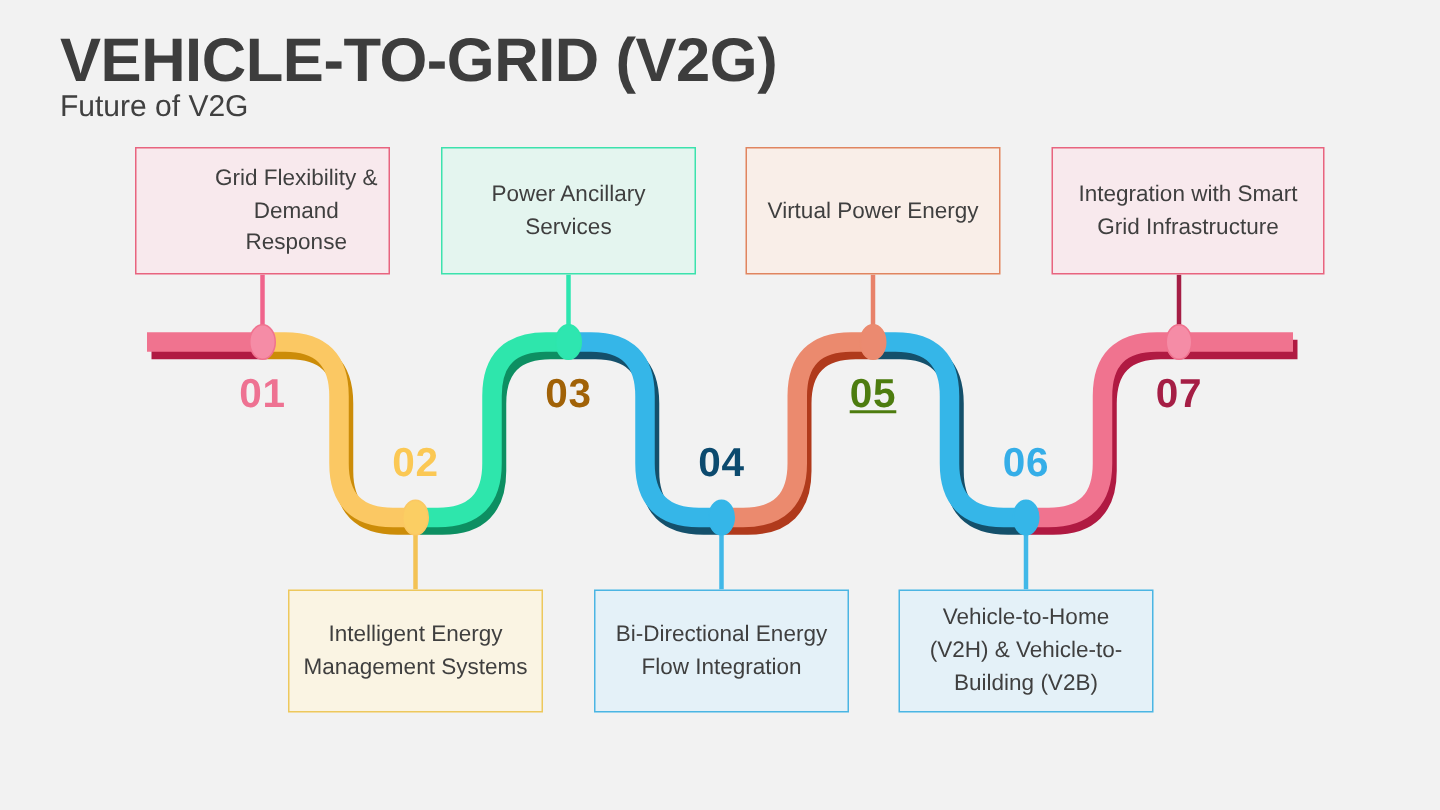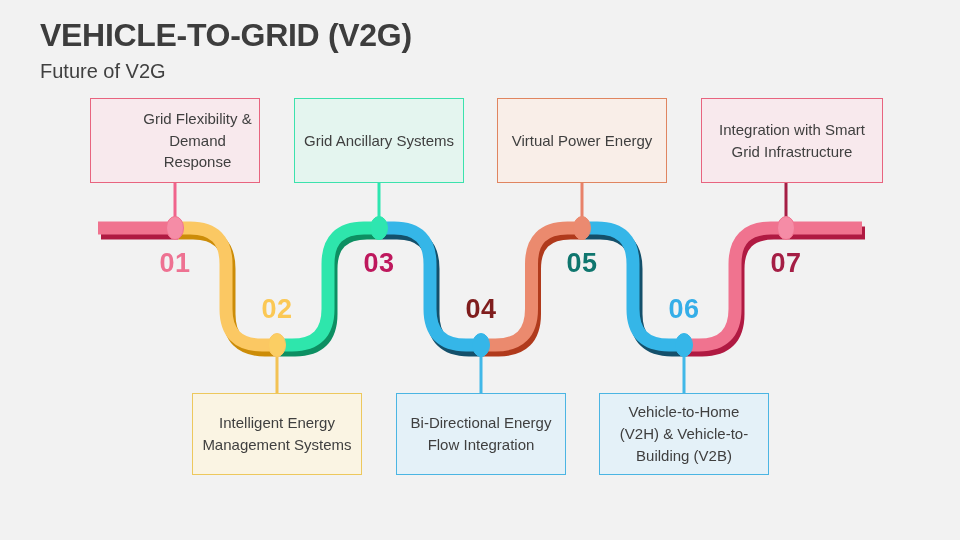--- a/index.html
+++ b/index.html
@@ -17,21 +17,21 @@
   .slide {
     position: absolute;
     inset: 0;
     width: 960px;
     height: 540px;
   }
   .slide-title {
     position: absolute;
     left: 40px;
     top: 17px;
-    font-size: 32px;
+    font-size: 41px;
     font-weight: 700;
     color: #3d3d3d;
     letter-spacing: -0.3px;
     white-space: nowrap;
   }
   .slide-subtitle {
     position: absolute;
     left: 40px;
     top: 60px;
     font-size: 20px;
@@ -116,31 +116,31 @@
   <div id="steps-layer">
       <div class="step-box" style="left: 90px; top: 98px; width: 170px; height: 85px; background: rgb(248, 233, 237); border-color: rgb(232, 100, 127); padding-left: 45px;">
         <div class="box-label">Grid Flexibility &amp; Demand Response</div>
       </div>
       <div class="step-number" style="left: 175px; top: 263px; color: rgb(238, 114, 146);">01</div>
       <div class="step-box" style="left: 192px; top: 393px; width: 170px; height: 82px; background: rgb(250, 244, 227); border-color: rgb(237, 200, 93); text-align: center;">
         <div class="box-label">Intelligent Energy Management Systems</div>
       </div>
       <div class="step-number" style="left: 277px; top: 309px; color: rgb(251, 200, 84);">02</div>
       <div class="step-box" style="left: 294px; top: 98px; width: 170px; height: 85px; background: rgb(228, 245, 239); border-color: rgb(60, 226, 173);">
-        <div class="box-label">Grid Ancillary Systems</div>
+        <div class="box-label">Power Ancillary Services</div>
       </div>
-      <div class="step-number" style="left: 379px; top: 263px; color: #be185d;">03</div>
+      <div class="step-number" style="left: 379px; top: 263px; color: #a16207;">03</div>
       <div class="step-box" style="left: 396px; top: 393px; width: 170px; height: 82px; background: rgb(228, 241, 248); border-color: rgb(75, 181, 227);">
         <div class="box-label">Bi-Directional Energy Flow Integration</div>
       </div>
-      <div class="step-number" style="left: 481px; top: 309px; color: #7f1d1d;">04</div>
+      <div class="step-number" style="left: 481px; top: 309px; color: #0c4a6e;">04</div>
       <div class="step-box" style="left: 497px; top: 98px; width: 170px; height: 85px; background: rgb(249, 238, 232); border-color: rgb(224, 133, 96);">
         <div class="box-label">Virtual Power Energy</div>
       </div>
-      <div class="step-number" style="left: 582px; top: 263px; color: #0f766e;">05</div>
+      <div class="step-number" style="left: 582px; top: 263px; color: #4d7c0f; text-decoration: underline;">05</div>
       <div class="step-box" style="left: 599px; top: 393px; width: 170px; height: 82px; background: rgb(228, 241, 248); border-color: rgb(75, 181, 227);">
         <div class="box-label">Vehicle-to-Home (V2H) &amp; Vehicle-to-Building (V2B)</div>
       </div>
       <div class="step-number" style="left: 684px; top: 309px; color: rgb(53, 174, 232);">06</div>
       <div class="step-box" style="left: 701px; top: 98px; width: 182px; height: 85px; background: rgb(248, 233, 237); border-color: rgb(232, 100, 127);">
         <div class="box-label">Integration with Smart Grid Infrastructure</div>
       </div>
       <div class="step-number" style="left: 786px; top: 263px; color: rgb(165, 30, 69);">07</div>
     </div>
 </div>

